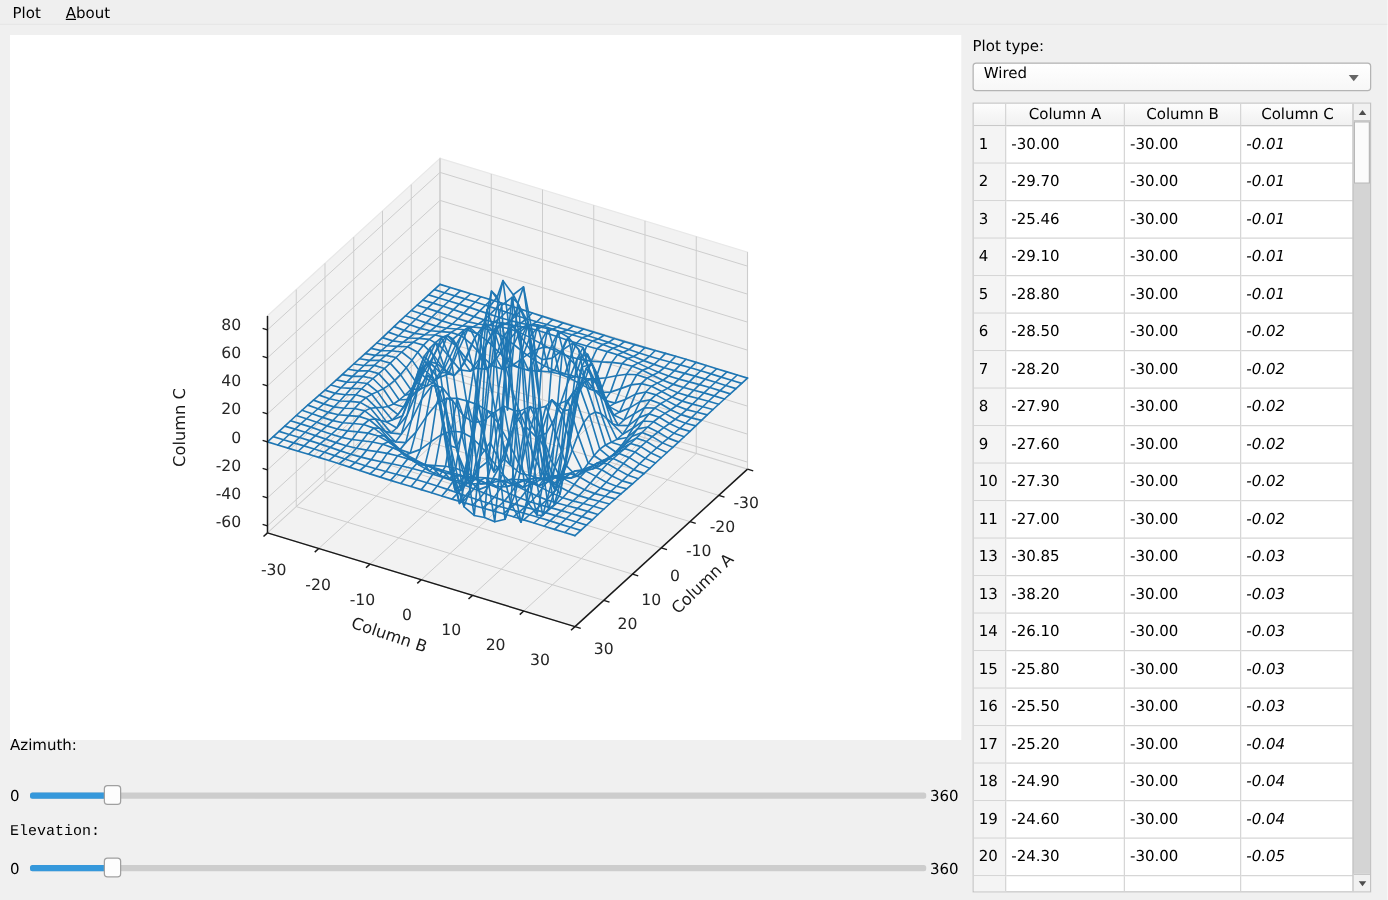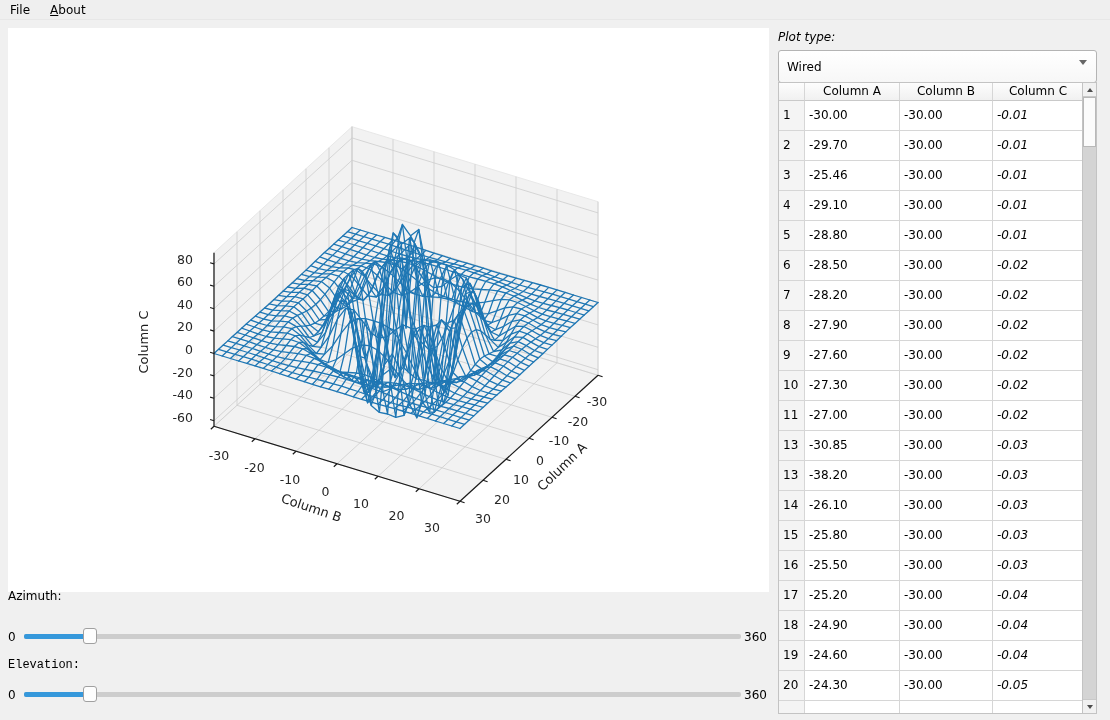--- a/index.html
+++ b/index.html
@@ -18,24 +18,24 @@
   .figure { position:absolute; left:8px; top:28px; width:761px; height:564px; background:#ffffff; }
   
   .ctl-label { position:absolute; left:8px; height:15px; }
   .slider-minlab { position:absolute; left:8px; width:14px; text-align:left; }
   .slider-maxlab { position:absolute; left:744px; }
   .slider-track { position:absolute; left:24px; width:717px; height:5px; background:#cdcdcd; border-radius:2px; }
   .slider-fill { position:absolute; left:0; top:0; height:5px; background:#3598db; border-radius:2px; }
   .slider-handle { position:absolute; width:14px; height:16px; background:#fdfdfd;
     border:1px solid #a0a0a0; border-radius:3px; }
   
-  .plot-type-label { position:absolute; left:778px; top:30px;font-style:italic; }
-  .combobox { position:absolute; left:778px; top:50px; width:319px; height:33px;
+  .plot-type-label { position:absolute; left:778px; top:30px; }
+  .combobox { position:absolute; left:778px; top:50px; width:319px; height:23px;
     background:linear-gradient(#ffffff,#f7f7f7); border:1px solid #b4b4b4; border-radius:3px;
-    display:flex; align-items:center; padding-left:8px; }
+    display:flex; padding-left:8px; }
   .combo-arrow { position:absolute; right:9px; top:9px; width:0; height:0;
     border-left:4px solid transparent; border-right:4px solid transparent; border-top:5px solid #666; }
   .table-widget { position:absolute; left:778px; top:82px; width:319px; height:632px;
     background:#ffffff; border:1px solid #c3c3c3; overflow:hidden; }
   .thead { display:flex; height:18px; background:linear-gradient(#fdfdfd,#f0f0f0); }
   .th { border-right:1px solid #d6d6d6; border-bottom:1px solid #c9c9c9; text-align:center;
     line-height:17px; height:18px; }
   .th.corner { width:26px; }
   .th.c1 { width:95px; } .th.c2 { width:93px; } .th.c3 { width:91px; }
   .tr { display:flex; height:30px; }
@@ -53,21 +53,21 @@
     border-bottom:4px solid #4d4d4d; }
   .sb-arrow-down { width:0; height:0; border-left:3px solid transparent; border-right:3px solid transparent;
     border-top:4px solid #4d4d4d; }
   .sb-thumb { position:absolute; left:0; top:14px; width:13px; height:50px; background:#fbfbfb;
     border:1px solid #b8b8b8; }
 </style>
 </head>
 <body>
 
 <div class="menubar">
-  <div class="menu-item" id="menu-0">File</div>
+  <div class="menu-item" id="menu-0">Plot</div>
   <div class="menu-item" id="menu-1"><u>A</u>bout</div>
 </div>
 
 <div class="figure">
   <svg id="plot-svg" width="761" height="564" viewBox="0 0 761 564">
       <g>
         <path d="M344.0,272.3L206.0,398.3L206.0,224.7L344.0,98.7L344.0,272.3" fill="#f2f2f2" stroke="#e8e8e8" stroke-width="1"></path>
         <path d="M344.0,272.3L590.0,347.3L590.0,173.7L344.0,98.7L344.0,272.3" fill="#f2f2f2" stroke="#e8e8e8" stroke-width="1"></path>
         <path d="M344.0,272.3L206.0,398.3L452.0,473.3L590.0,347.3L344.0,272.3" fill="#f2f2f2" stroke="#e8e8e8" stroke-width="1"></path>
       </g>

